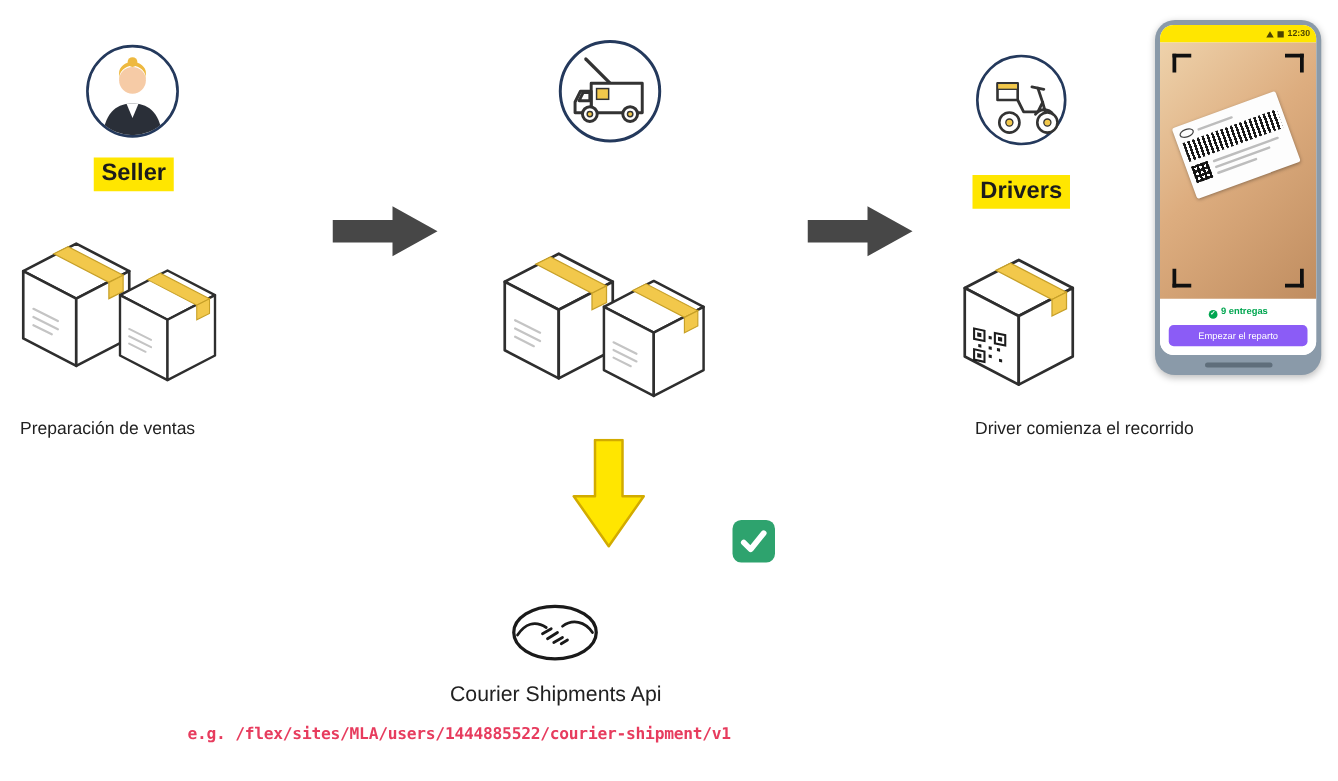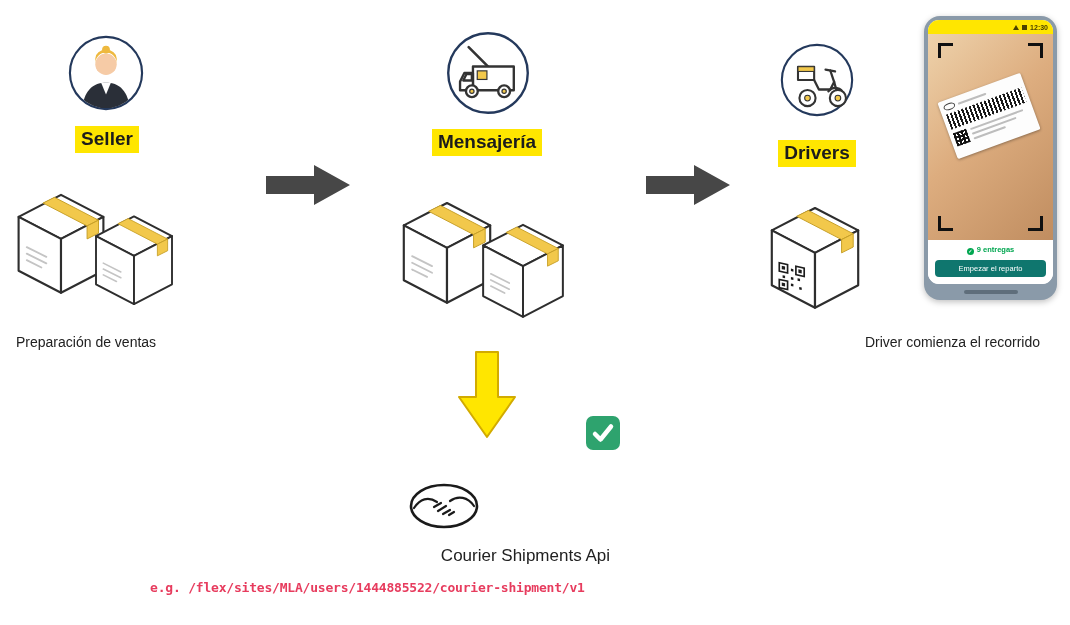--- a/index.html
+++ b/index.html
@@ -4,21 +4,21 @@
 <style>
   *{box-sizing:border-box;margin:0;padding:0}
   body{font-family:"Liberation Sans",sans-serif;background:#ffffff}
   .canvas{position:relative;width:1070px;height:597px;background:#fff;overflow:hidden}
   .abs{position:absolute}
 
   .hl-label{display:inline-block;font-weight:bold;font-size:19px;color:#1c1c1c;
             background:#ffe600;padding:1px 6px;line-height:1.3}
   .label-wrap{position:absolute;text-align:center}
   .caption{position:absolute;font-size:14px;color:#212121}
-  .center{text-align:right}
+  .center{text-align:left}
   .code-line{position:absolute;font-family:"DejaVu Sans Mono",monospace;font-weight:bold;
              font-size:13px;color:#e73c5e;text-align:left;letter-spacing:-0.2px}
 
   
   .face{fill:#ffffff;stroke:#2e2e2e;stroke-width:2.6;stroke-linejoin:round}
   .tape{fill:#f2c84b;stroke:#c7a028;stroke-width:1.2}
   .addr path{stroke:#c4c4c4;stroke-width:2.2;fill:none;stroke-linecap:round}
   .qo{fill:none;stroke:#1c1c1c;stroke-width:2}
   .qd{fill:#1c1c1c}
 
@@ -57,21 +57,21 @@
   .lbl-bottom{display:flex;gap:4px;margin-top:4px}
   .mini-qr{width:14px;height:14px;background:
            repeating-linear-gradient(0deg,rgba(17,17,17,.95) 0 2px,transparent 2px 4px),
            repeating-linear-gradient(90deg,#111 0 2px,#fff 2px 4px)}
   .lbl-lines{flex:1;padding-top:1px}
   .lbl-lines .gline{margin-bottom:3px}
   .sheet{flex:none;background:#fff;padding:5px 7px 7px;text-align:center}
   .deliv{font-size:7.5px;font-weight:bold;color:#00a650}
   .dot{display:inline-block;width:7px;height:7px;border-radius:50%;background:#00a650;
        margin-right:3px;vertical-align:-1px;color:#fff;font-size:5px;line-height:7px;text-align:center}
-  .btn{margin:5px auto 0;width:100%;height:17px;line-height:17px;background:#0f766e;
+  .btn{margin:5px auto 0;width:100%;height:17px;line-height:17px;background:#8b5cf6;
        border-radius:4px;color:#fff;font-size:7.5px;cursor:pointer}
   .homebar{position:absolute;left:50%;transform:translateX(-50%);bottom:6px;width:54px;height:4px;
            border-radius:2px;background:#5f6e7b}
 </style>
 </head>
 <body>
 
 <div class="canvas">
 
   <svg width="0" height="0" style="position:absolute" aria-hidden="true">
@@ -129,23 +129,20 @@
     <path class="ink" d="M22 16 L48 42"></path>
     <path class="inkfill" d="M26 34 L64 34 L64 56 L26 56 Z"></path>
     <path class="inkfill" d="M26 40 L18 40 L14 48 L14 56 L26 56 Z"></path>
     <path class="inkfill" d="M25 41 L20 41 L17 47 L25 47 Z"></path>
     <rect class="accent" x="30" y="38" width="9" height="8"></rect>
     <circle class="inkfill" cx="25" cy="57" r="5.5"></circle>
     <circle class="accent" cx="25" cy="57" r="2"></circle>
     <circle class="inkfill" cx="55" cy="57" r="5.5"></circle>
     <circle class="accent" cx="55" cy="57" r="2"></circle>
   </svg>
-  <div class="label-wrap" style="left:417px;top:129px;width:140px">
-    <span class="hl-label">Mensajería</span>
-  </div>
   <svg class="abs" style="left:397px;top:198px" width="100" height="108" viewBox="0 0 120 130">
     <use href="#isoBox"></use>
     <g class="addr">
         <path d="M18 70 L42 82"></path>
         <path d="M18 78 L42 90"></path>
         <path d="M18 86 L36 95"></path>
       </g>
   </svg>
   <svg class="abs" style="left:477px;top:220px" width="92" height="100" viewBox="0 0 120 130">
     <use href="#isoBox"></use>

